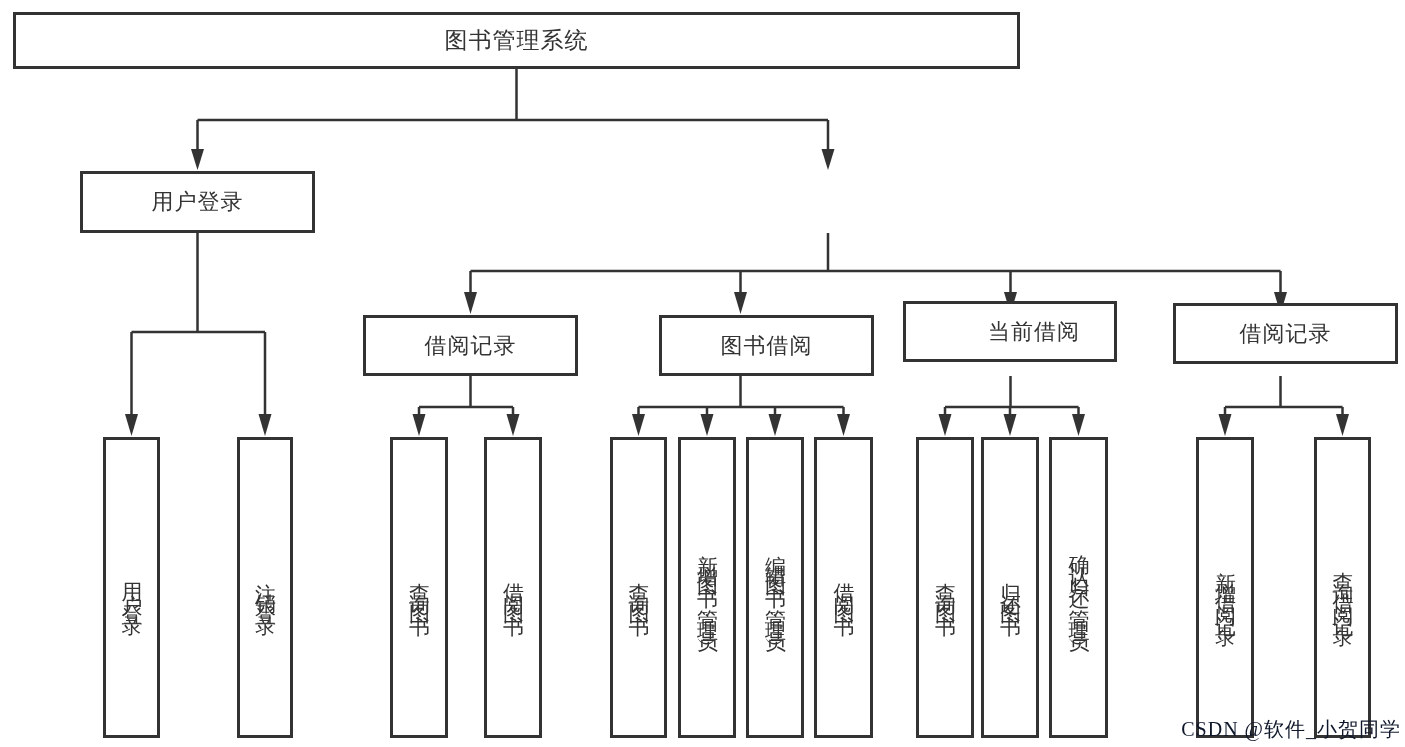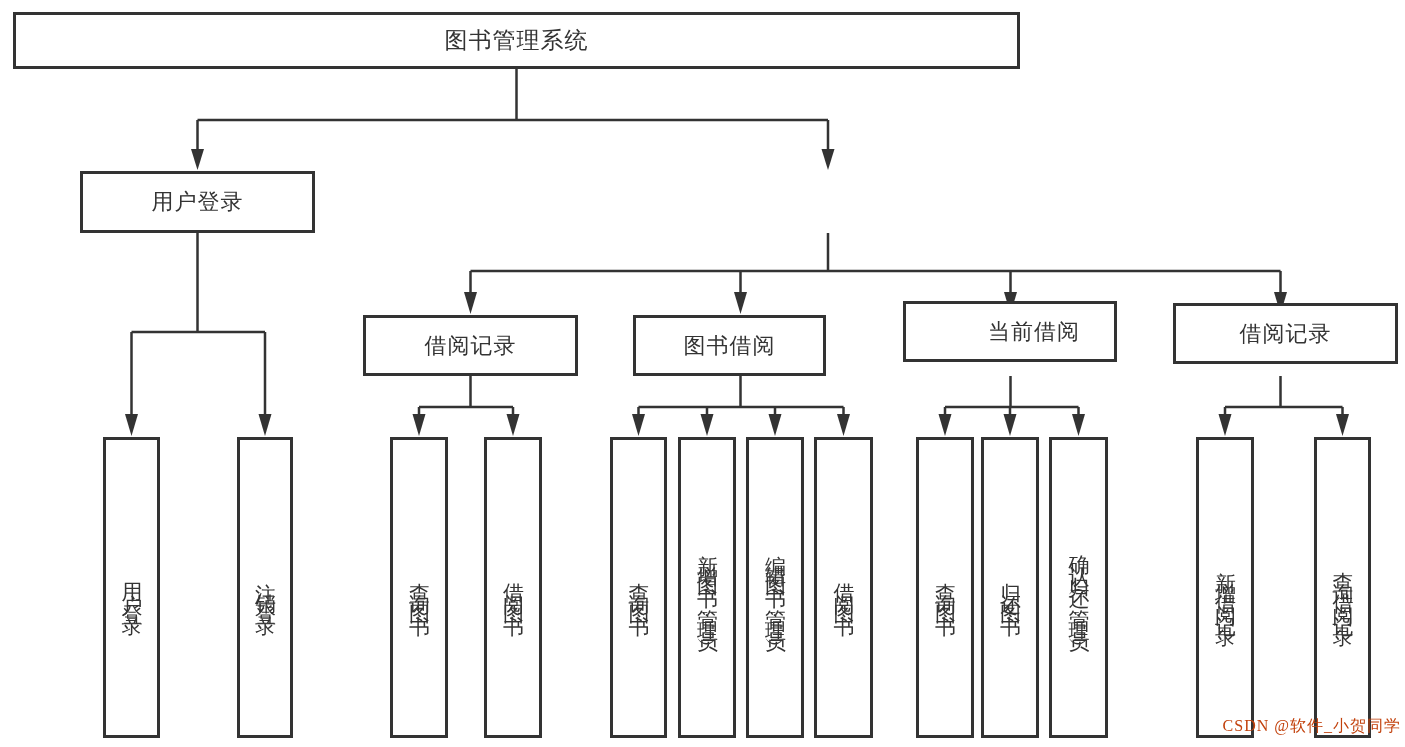--- a/index.html
+++ b/index.html
@@ -36,22 +36,22 @@
     font-size: 21px;
     letter-spacing: 11px;
     line-height: 1.1;
     white-space: nowrap;
     color: #333333;
   }
   .watermark {
     position: absolute;
     top: 716px;
     right: 4px;
-    font-size: 16px;
-    color: #c2410c;
+    font-size: 20px;
+    color: #0f172a;
     letter-spacing: 1px;
     z-index: 3;
     white-space: nowrap;
   }
 </style>
 </head>
 <body>
 
 <div class="canvas">
 
@@ -100,21 +100,21 @@
       <polygon points="1218.5,414 1231.5,414 1225,436"></polygon>
       <polygon points="1336,414 1349,414 1342.5,436"></polygon>
     </g>
   </svg>
 
   <div class="node hnode lvl1" style="left:13px; top:12px; width:1007px; height:57px;">图书管理系统</div>
 
   <div class="node hnode" style="left:80px; top:171px; width:235px; height:62px;">用户登录</div>
 
   <div class="node hnode" style="left:363px; top:315px; width:215px; height:61px;">借阅记录</div>
-  <div class="node hnode" style="left:633px; top:315px; width:193px; height:61px;">图书借阅</div>
+  <div class="node hnode" style="left:659px; top:315px; width:215px; height:61px;">图书借阅</div>
   <div class="node hnode" style="left:903px; top:301px; width:214px; height:61px;padding-left:48px;">当前借阅</div>
   <div class="node hnode" style="left:1173px; top:303px; width:225px; height:61px;">借阅记录</div>
 
   <div class="node vnode" style="left:103px; top:437px; width:57px; height:301px;">
     <span>用户登录</span>
   </div>
   <div class="node vnode" style="left:237px; top:437px; width:56px; height:301px;">
     <span>注销登录</span>
   </div>
 

